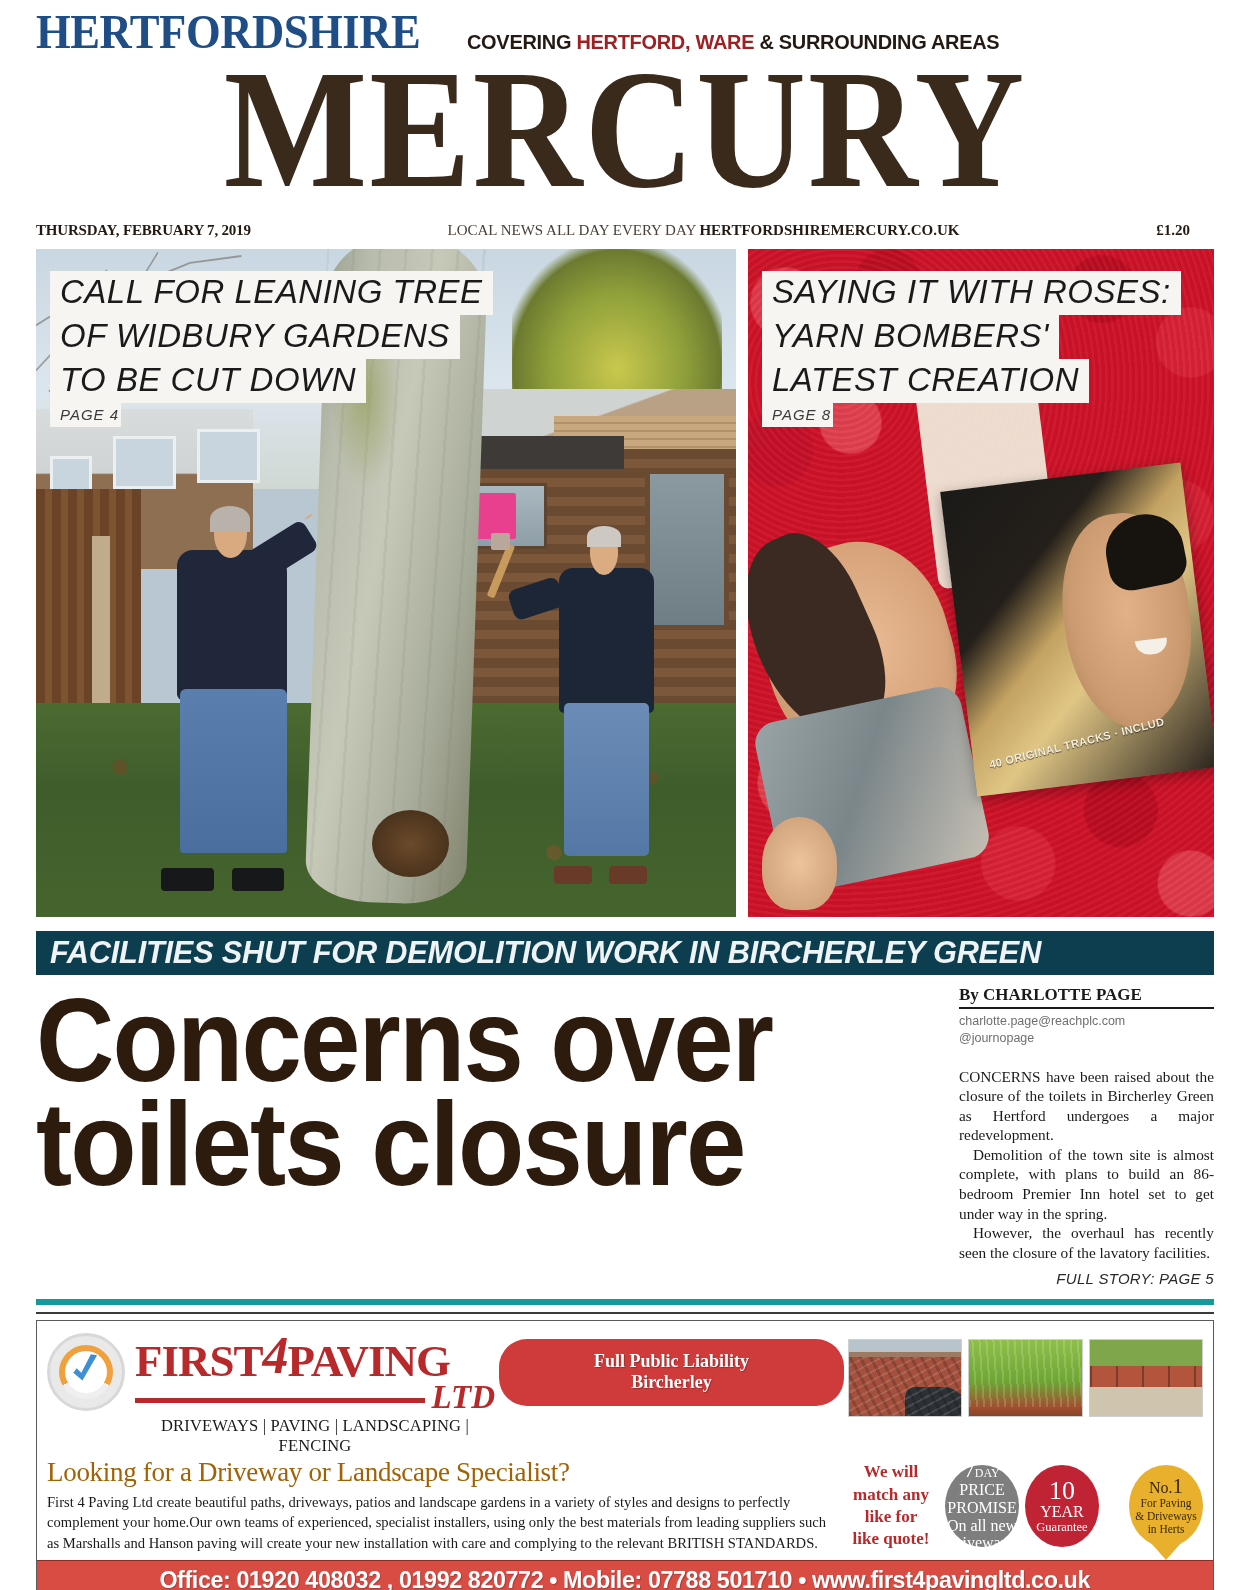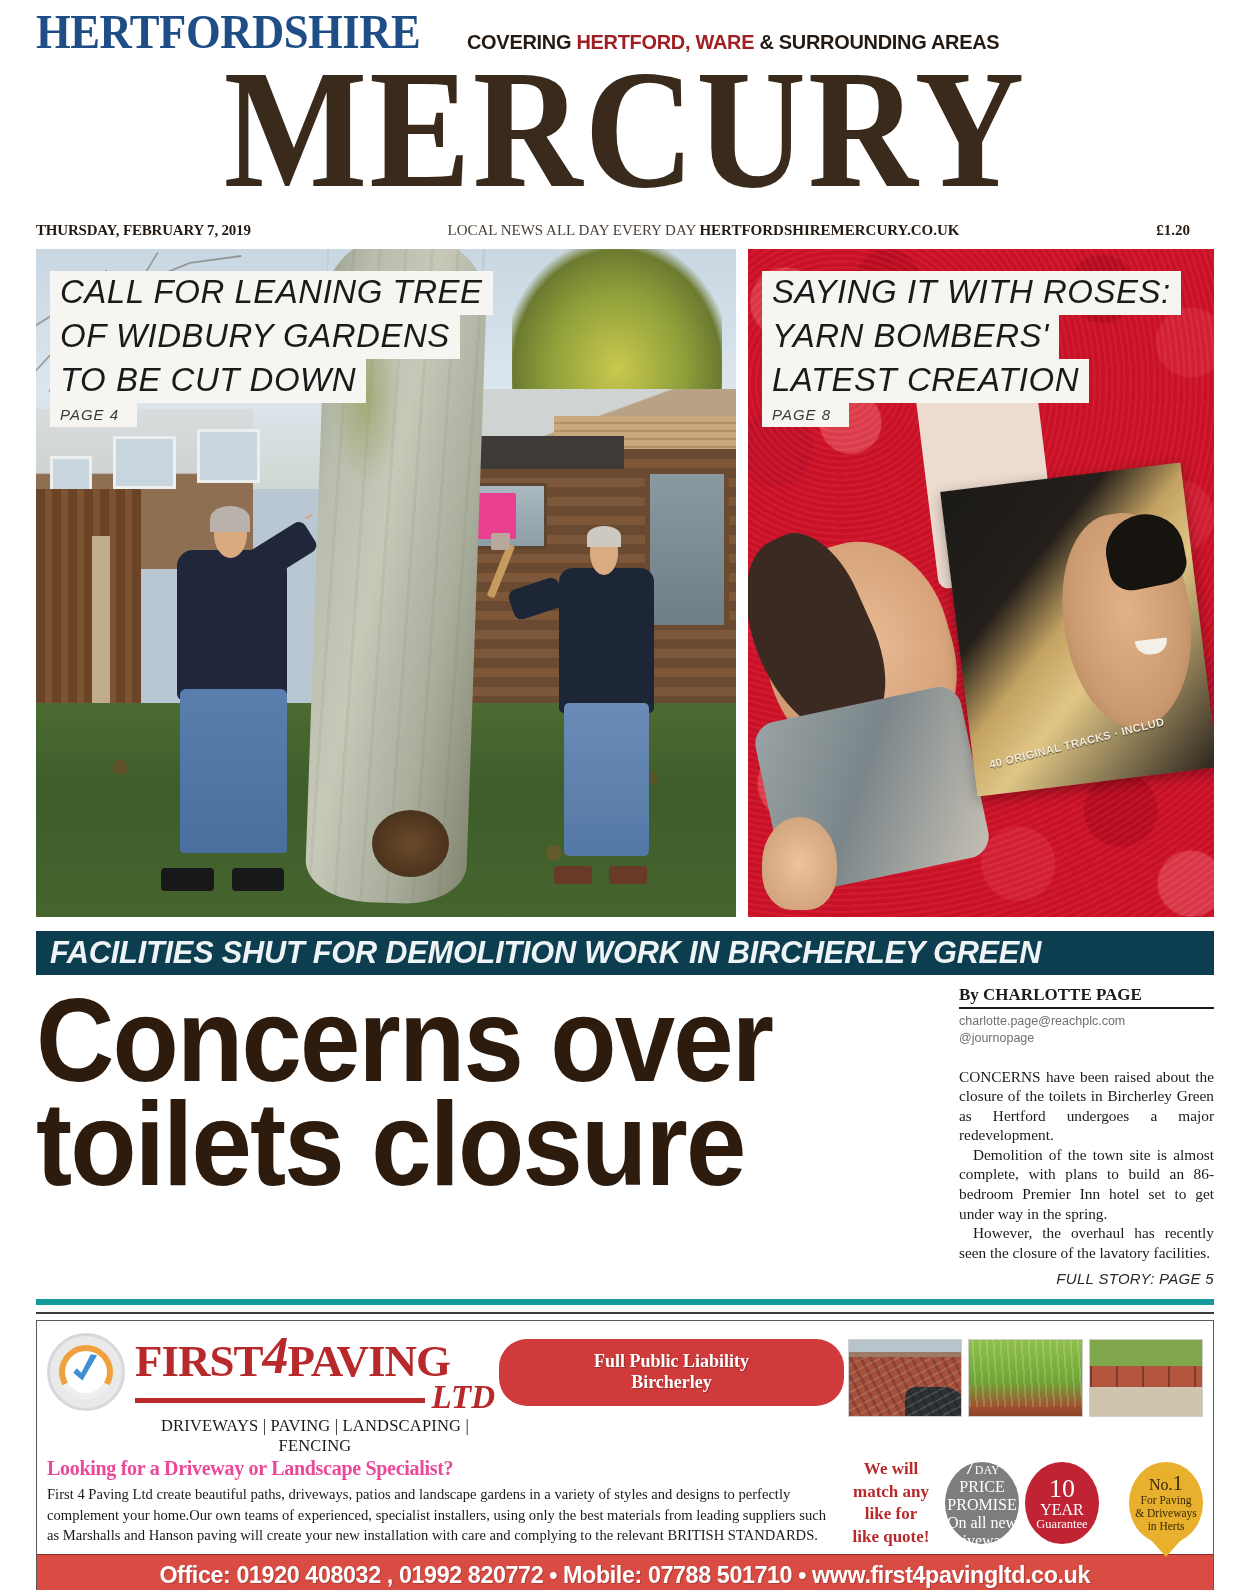--- a/index.html
+++ b/index.html
@@ -88,21 +88,21 @@
     font-size: 33px; line-height: 1.18;
     color: #1a1a1a;
     padding: 2px 10px 3px 10px;
     letter-spacing: 0.5px;
     white-space: nowrap;
   }
   .ovl-page {
     display: table; background: #f7f5f1;
     font-family: "Liberation Sans", sans-serif;
     font-style: italic; font-size: 15px;
-    color: #3a3a3a; padding: 3px 18px 4px 10px;
+    color: #3a3a3a; padding: 3px 2px 4px 10px;
     letter-spacing: 1px;
   }
 
   
   .scene-l { position: absolute; inset: 0; background: #b9c7d2; }
   .sky-l { position: absolute; left:0; top:0; width:100%; height:36%;
            background: linear-gradient(#c9d7e2 0%, #dce6ee 60%, #cfd8d2 100%); }
   .branches { position:absolute; left:0; top:0; width:55%; height:26%; opacity:.55; }
   .tree-bg { position:absolute; right:2%; top:0; width:30%; height:30%;
              background: radial-gradient(ellipse at 50% 60%, #c9c84e 0%, #8fa03a 45%, #6c7a30 70%, rgba(108,122,48,0) 78%);}
@@ -357,21 +357,21 @@
   .thumb-lawn::after{content:"";position:absolute;inset:0 0 12% 0;
       background: repeating-linear-gradient(86deg, rgba(255,255,255,.16) 0 2px, transparent 2px 7px);}
   .thumb-edge  { background: linear-gradient(180deg,#7fa64a 0 34%, #b2553c 34% 62%, #cfc4ad 62% 100%); position:relative; overflow:hidden;}
   .thumb-edge::after{content:"";position:absolute;left:0;top:34%;width:100%;height:28%;
       background: repeating-linear-gradient(90deg, rgba(0,0,0,.3) 0 2px, transparent 2px 26px);}
 
   .ad-mid { display: flex; padding: 2px 10px 6px 10px; gap: 10px; }
   .ad-copy { flex: 1; }
   .ad-q {
     font-family: "Liberation Serif", serif;
-    font-weight: 700; font-size: 20px; color: #ec4899;
+    font-weight: 400; font-size: 27px; color: #a16207;
     line-height: 1.08; letter-spacing: -.3px;
   }
   .ad-para {
     font-family: "Liberation Serif", serif;
     font-size: 14.6px; line-height: 1.42; color: #1a1a1a;
     margin-top: 4px;
   }
   .ad-badges { flex: 0 0 335px; display:flex; align-items:center; gap: 6px; padding-left: 6px; }
   .badge-match {
     flex: 0 0 96px;

